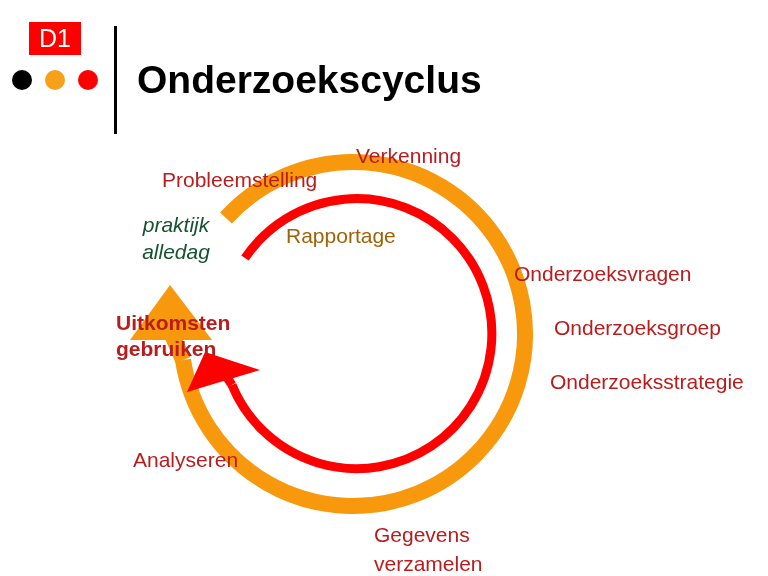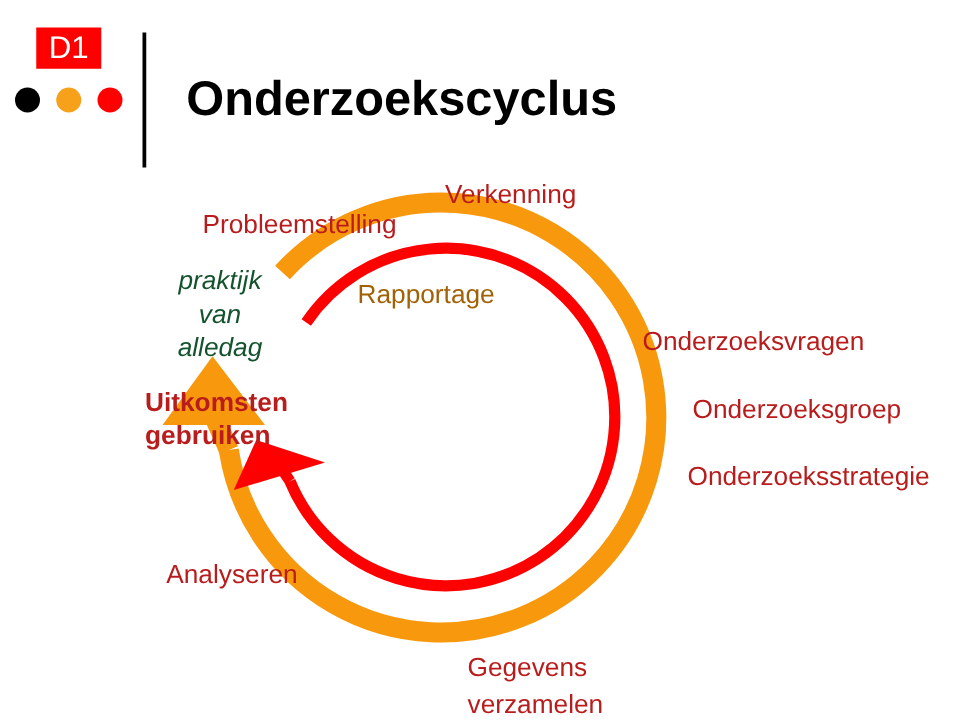--- a/index.html
+++ b/index.html
@@ -1,21 +1,21 @@
 <!DOCTYPE html>
 <html><head>
 <meta charset="utf-8">
 <style>
   html,body{margin:0;padding:0;background:#fff;}
   body{width:768px;height:576px;position:relative;overflow:hidden;font-family:"Liberation Sans",sans-serif;}
   .abs{position:absolute;white-space:nowrap;}
   #badge{left:29px;top:22px;width:52px;height:33px;background:#ff0000;color:#ffffff;font-size:25px;line-height:33px;text-align:center;}
   .dot{position:absolute;width:20px;height:20px;border-radius:50%;top:70px;}
   #vline{position:absolute;left:114px;top:26px;width:3px;height:108px;background:#000;}
-  #title{left:137px;top:58px;font-size:39px;font-weight:bold;color:#000;margin-left:12px;}
+  #title{left:137px;top:58px;font-size:39px;font-weight:bold;color:#000;}
   svg{position:absolute;left:0;top:0;}
   .lbl{font-size:21px;color:#b91c1c;line-height:26px;}
   .orange-lbl{font-size:21px;color:#14532d;font-style:italic;line-height:27px;text-align:center;}
   .red-lbl{font-size:21px;color:#a16207;}
 </style>
 </head>
 <body>
 
 <div id="badge" class="abs">D1</div>
 <div class="dot" style="left:12px;background:#000;"></div>
@@ -49,17 +49,16 @@
 <div class="abs lbl" style="left:133px;top:447px;">
   <div>Analyseren</div>
 </div>
 <div class="abs lbl" style="left:116px;top:310px;font-weight:bold;">
   <div>Uitkomsten</div>
   <div>gebruiken</div>
 </div>
 
 <div class="abs orange-lbl" style="left:128px;top:211px;width:96px;">
   <div>praktijk</div>
-  <div>van</div>
   <div>alledag</div>
 </div>
 
 <div class="abs red-lbl" style="left:286px;top:224px;">Rapportage</div>
 
 </body></html>

